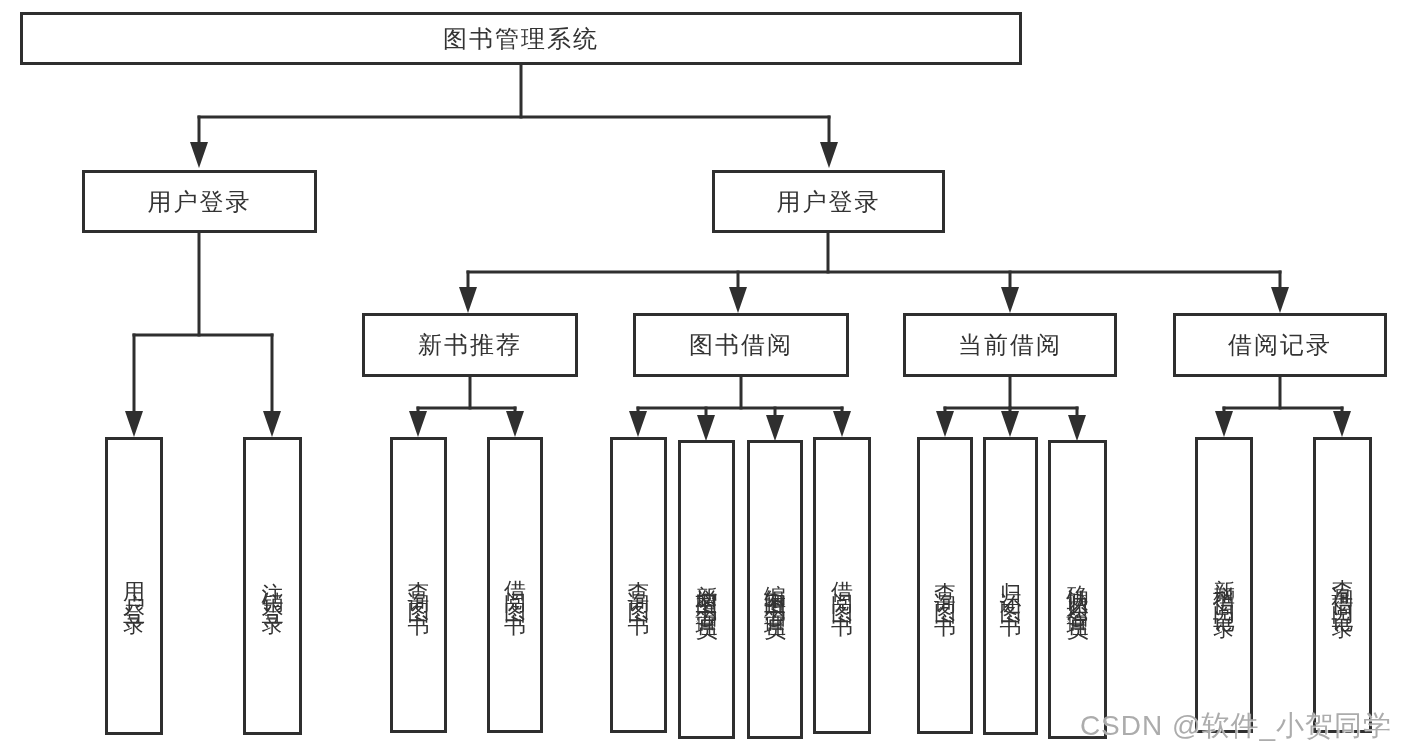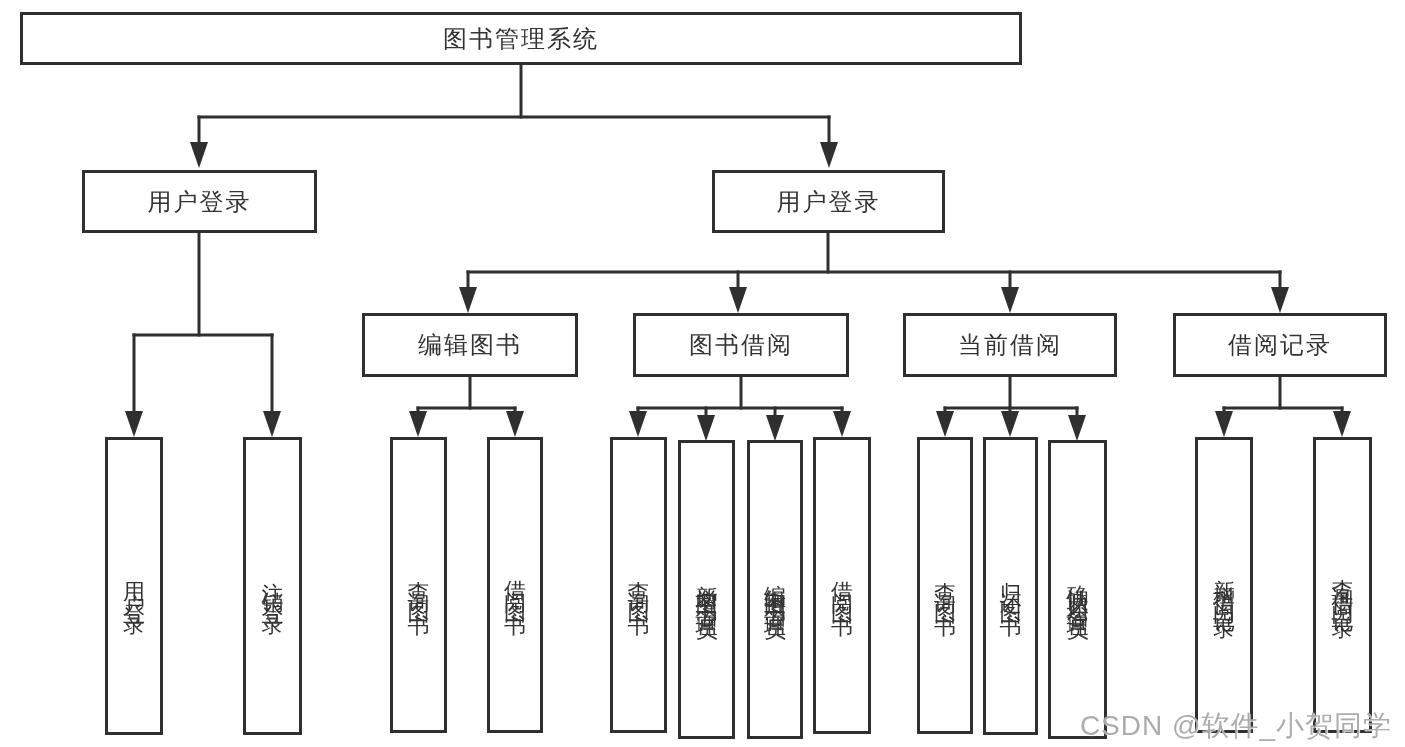--- a/index.html
+++ b/index.html
@@ -103,21 +103,21 @@
   </div>
 
   <div class="box" style="left:82px;top:170px;width:235px;height:63px">
     <span class="hlabel">用户登录</span>
   </div>
   <div class="box" style="left:712px;top:170px;width:233px;height:63px">
     <span class="hlabel">用户登录</span>
   </div>
 
   <div class="box" style="left:362px;top:313px;width:216px;height:64px">
-    <span class="hlabel">编辑图书</span>
+    <span class="hlabel">新书推荐</span>
   </div>
   <div class="box" style="left:633px;top:313px;width:216px;height:64px">
     <span class="hlabel">图书借阅</span>
   </div>
   <div class="box" style="left:903px;top:313px;width:214px;height:64px">
     <span class="hlabel">当前借阅</span>
   </div>
   <div class="box" style="left:1173px;top:313px;width:214px;height:64px">
     <span class="hlabel">借阅记录</span>
   </div>

